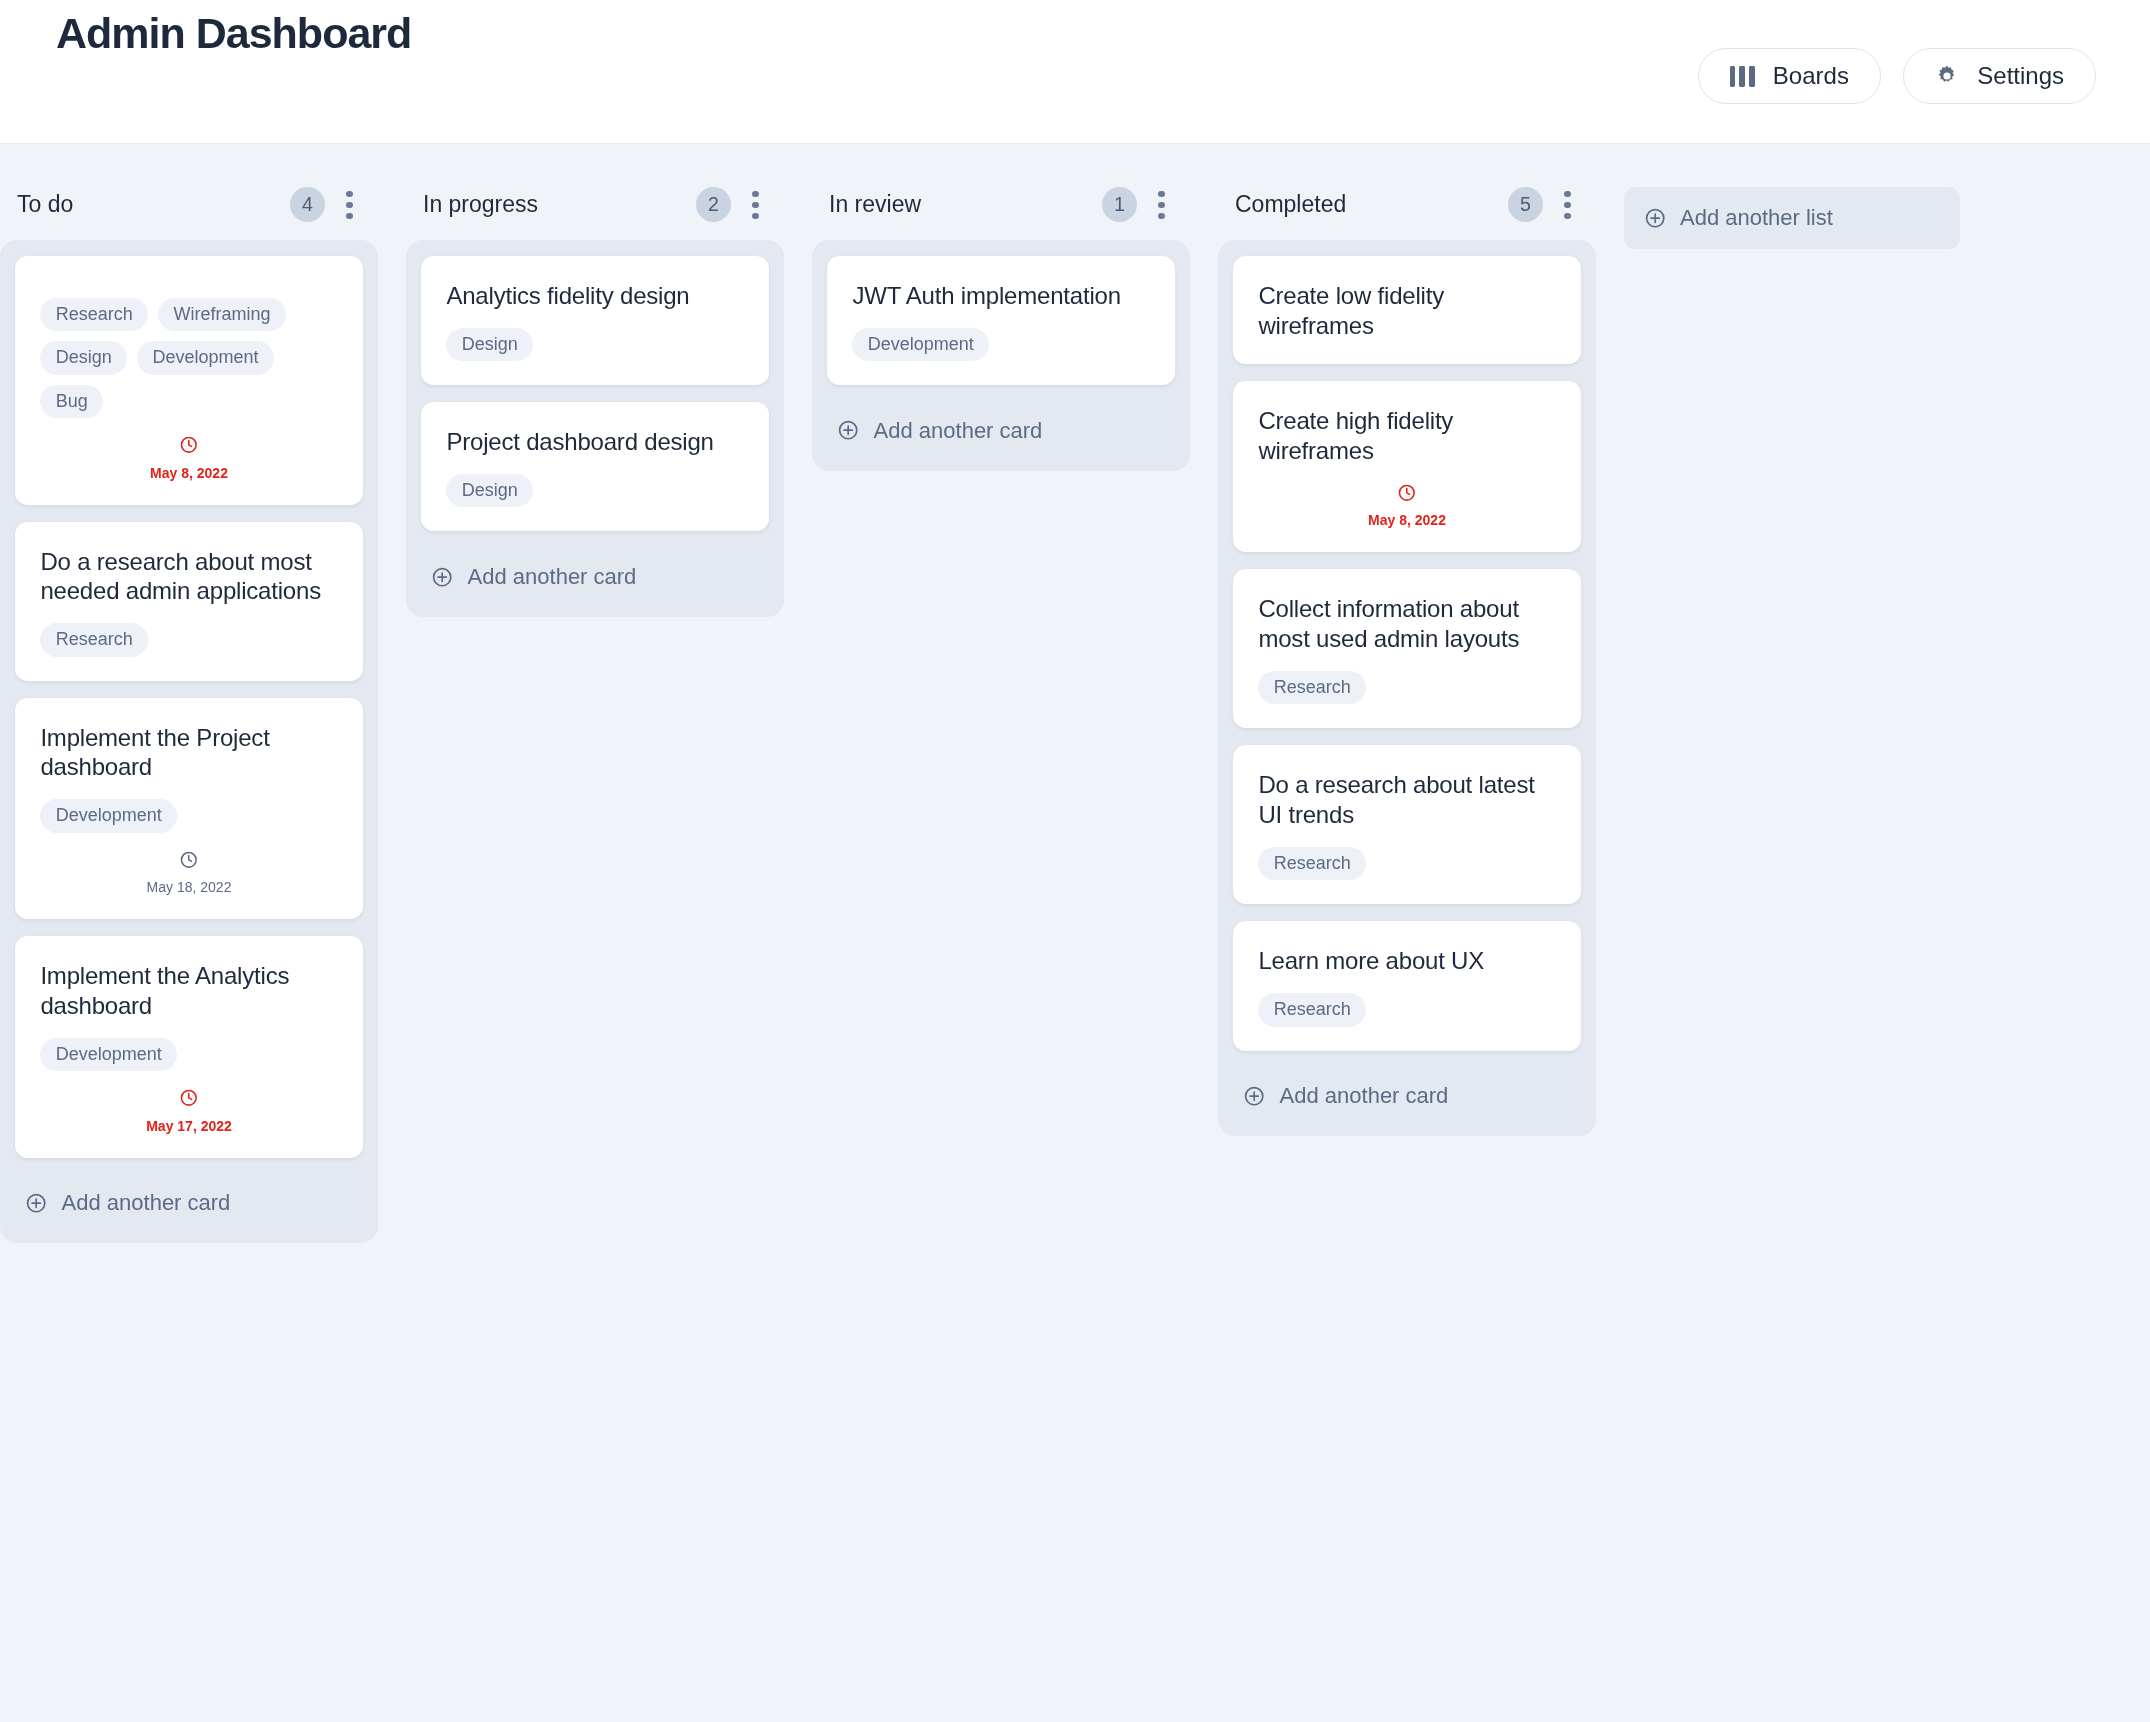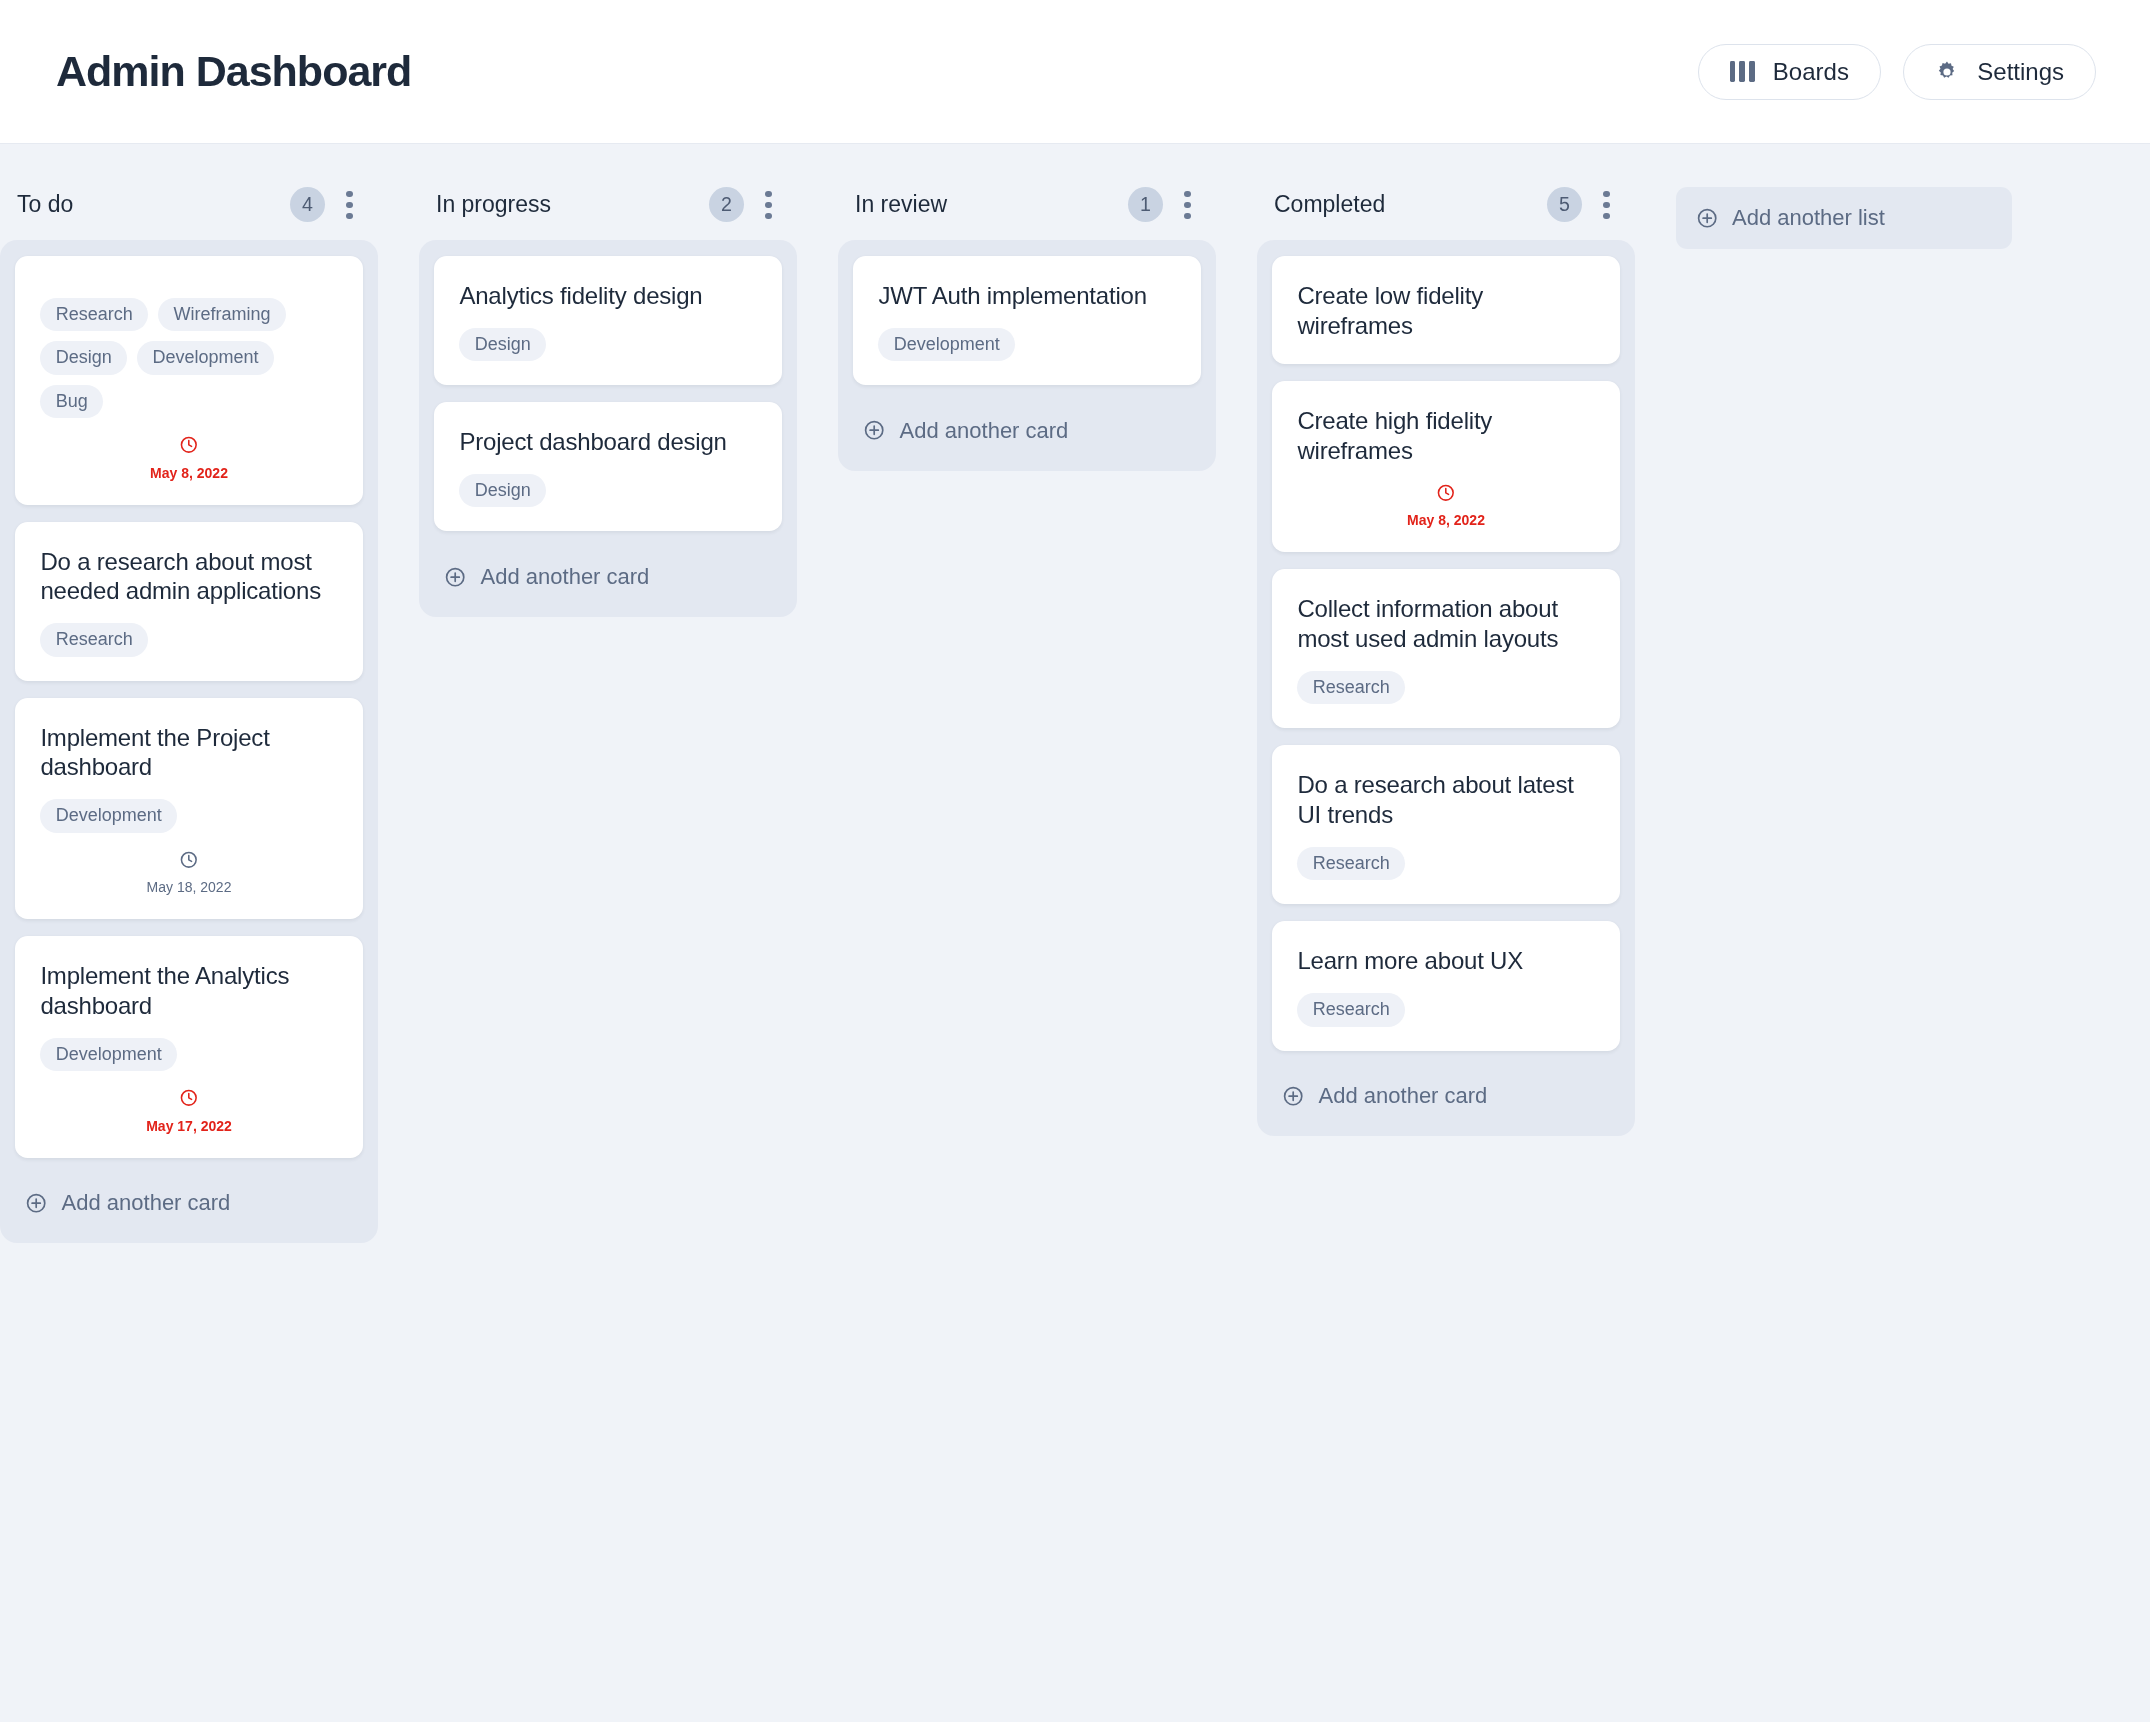--- a/index.html
+++ b/index.html
@@ -11,23 +11,22 @@
     font-family: "Liberation Sans", sans-serif;
     -webkit-font-smoothing: antialiased;
   }
 
   
   .app-header {
     height: 144px;
     background: #ffffff;
     border-bottom: 1.4px solid #e6eaf1;
     display: flex;
-    align-items: center;
     justify-content: space-between;
-    padding: 0 55px 0 56px;
+    padding: 9px 55px 0 56px;
   }
 
   .app-title {
     font-size: 43px;
     font-weight: 700;
     color: #1e2a3b;
     letter-spacing: -1px;
   }
 
   .header-actions {
@@ -61,21 +60,21 @@
     background: #5c6b84;
     border-radius: 1.4px;
   }
 
   .icon-gear { width: 24px; height: 24px; display: block; }
 
   
   .board {
     display: flex;
     align-items: flex-start;
-    gap: 13px;
+    gap: 0;
     padding: 28px 0 0 0;
   }
 
   .list-col {
     width: 406px;
     flex: 0 0 406px;
     padding: 0 28px 0 0;
   }
 
   .list-header {

